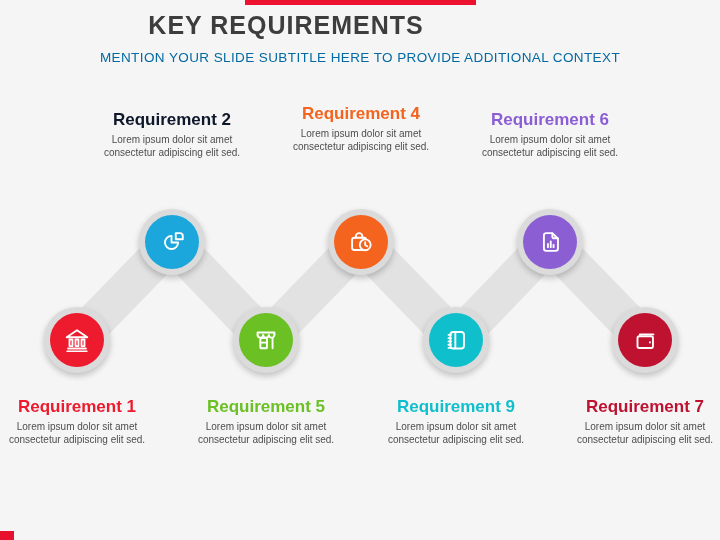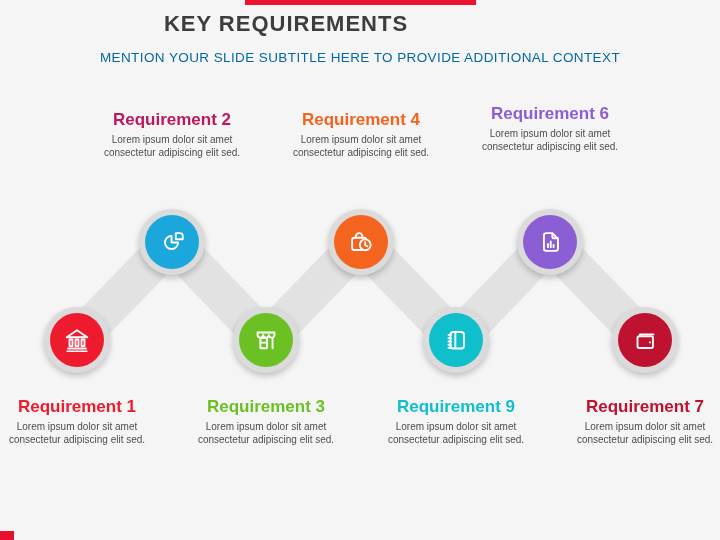--- a/index.html
+++ b/index.html
@@ -1,35 +1,35 @@
 <!DOCTYPE html>
 <html><head>
 <meta charset="utf-8">
 <style>
   html,body{margin:0;padding:0;background:#f5f5f6;}
   .slide{position:relative;width:720px;height:540px;background:#f5f5f6;overflow:hidden;
          font-family:"Liberation Sans",sans-serif;}
   .accent-bar{position:absolute;left:245px;top:0;width:231px;height:5px;}
   .title{position:absolute;top:11px;left:0;width:572px;text-align:center;
-         font-size:22px;font-weight:700;letter-spacing:1px;color:#3d3d3d;}
+         font-size:25px;font-weight:700;letter-spacing:1px;color:#3d3d3d;}
   .subtitle{position:absolute;top:50px;left:0;width:720px;text-align:center;
          font-size:13.5px;letter-spacing:.4px;color:#ababab;}
   .band{position:absolute;left:0;top:0;}
   .node{position:absolute;width:66px;height:66px;border-radius:50%;
         display:flex;align-items:center;justify-content:center;
         box-shadow:0 3px 6px rgba(0,0,0,.22);}
   .disc{width:54px;height:54px;border-radius:50%;display:flex;align-items:center;justify-content:center;}
   .caption{position:absolute;width:160px;text-align:center;}
   .cap-title{font-size:17px;font-weight:700;margin-bottom:3px;}
   .cap-body{font-size:10px;line-height:1.33;}
   .corner-mark{position:absolute;left:0;top:531px;width:14px;height:9px;}
   .n1{left:44px;top:307px}.n2{left:139px;top:209px}.n3{left:233px;top:307px}
   .n4{left:328px;top:209px}.n5{left:423px;top:307px}.n6{left:517px;top:209px}.n7{left:612px;top:307px}
   .t1{left:-3px;top:397px}.t2{left:92px;top:110px}.t3{left:186px;top:397px}
-  .t4{left:281px;top:110px}.t5{left:376px;top:397px}.t6{left:470px;top:104px}.t7{left:565px;top:397px}
+  .t4{left:281px;top:104px}.t5{left:376px;top:397px}.t6{left:470px;top:110px}.t7{left:565px;top:397px}
   .ic{display:block}
 </style>
 </head>
 <body>
 
 <div class="slide">
 
   <div class="accent-bar" style="background-color: rgb(237, 18, 48);"></div>
   <div class="title" style="color: rgb(61, 61, 61);">KEY REQUIREMENTS</div>
   <div class="subtitle" style="color: #0369a1;">MENTION YOUR SLIDE SUBTITLE HERE TO PROVIDE ADDITIONAL CONTEXT</div>
@@ -111,25 +111,25 @@
         <rect x="20.3" y="17.6" width="1.9" height="1.9" fill="#fff" stroke="none"></rect>
       </svg>
     </div>
   </div>
 
   <div class="caption t1">
     <div class="cap-title" style="color: rgb(237, 27, 45);">Requirement 1</div>
     <div class="cap-body" style="color: rgb(78, 78, 78);">Lorem ipsum dolor sit amet consectetur adipiscing elit sed.</div>
   </div>
   <div class="caption t2">
-    <div class="cap-title" style="color: #be185d;">Requirement 2</div>
+    <div class="cap-title" style="color: #0f172a;">Requirement 2</div>
     <div class="cap-body" style="color: rgb(78, 78, 78);">Lorem ipsum dolor sit amet consectetur adipiscing elit sed.</div>
   </div>
   <div class="caption t3">
-    <div class="cap-title" style="color: rgb(107, 192, 36);">Requirement 3</div>
+    <div class="cap-title" style="color: rgb(107, 192, 36);">Requirement 5</div>
     <div class="cap-body" style="color: rgb(78, 78, 78);">Lorem ipsum dolor sit amet consectetur adipiscing elit sed.</div>
   </div>
   <div class="caption t4">
     <div class="cap-title" style="color: rgb(244, 100, 30);">Requirement 4</div>
     <div class="cap-body" style="color: rgb(78, 78, 78);">Lorem ipsum dolor sit amet consectetur adipiscing elit sed.</div>
   </div>
   <div class="caption t5">
     <div class="cap-title" style="color: rgb(16, 191, 204);">Requirement 9</div>
     <div class="cap-body" style="color: rgb(78, 78, 78);">Lorem ipsum dolor sit amet consectetur adipiscing elit sed.</div>
   </div>

